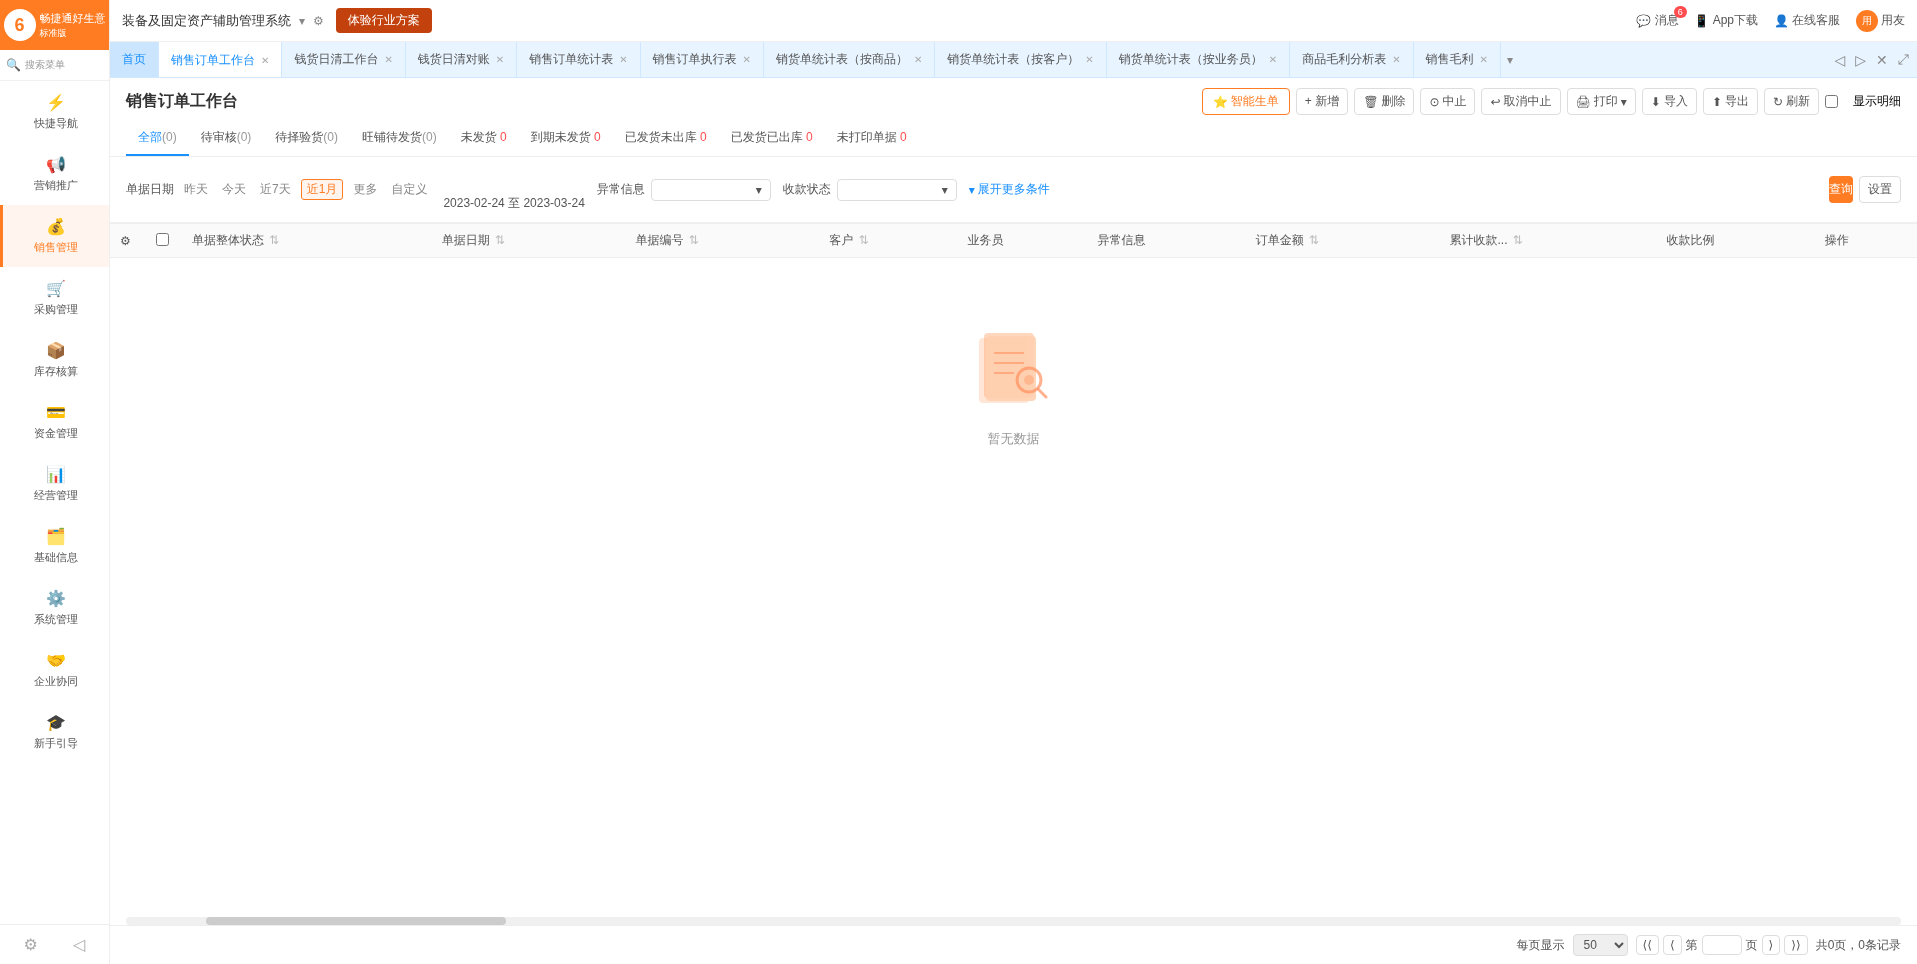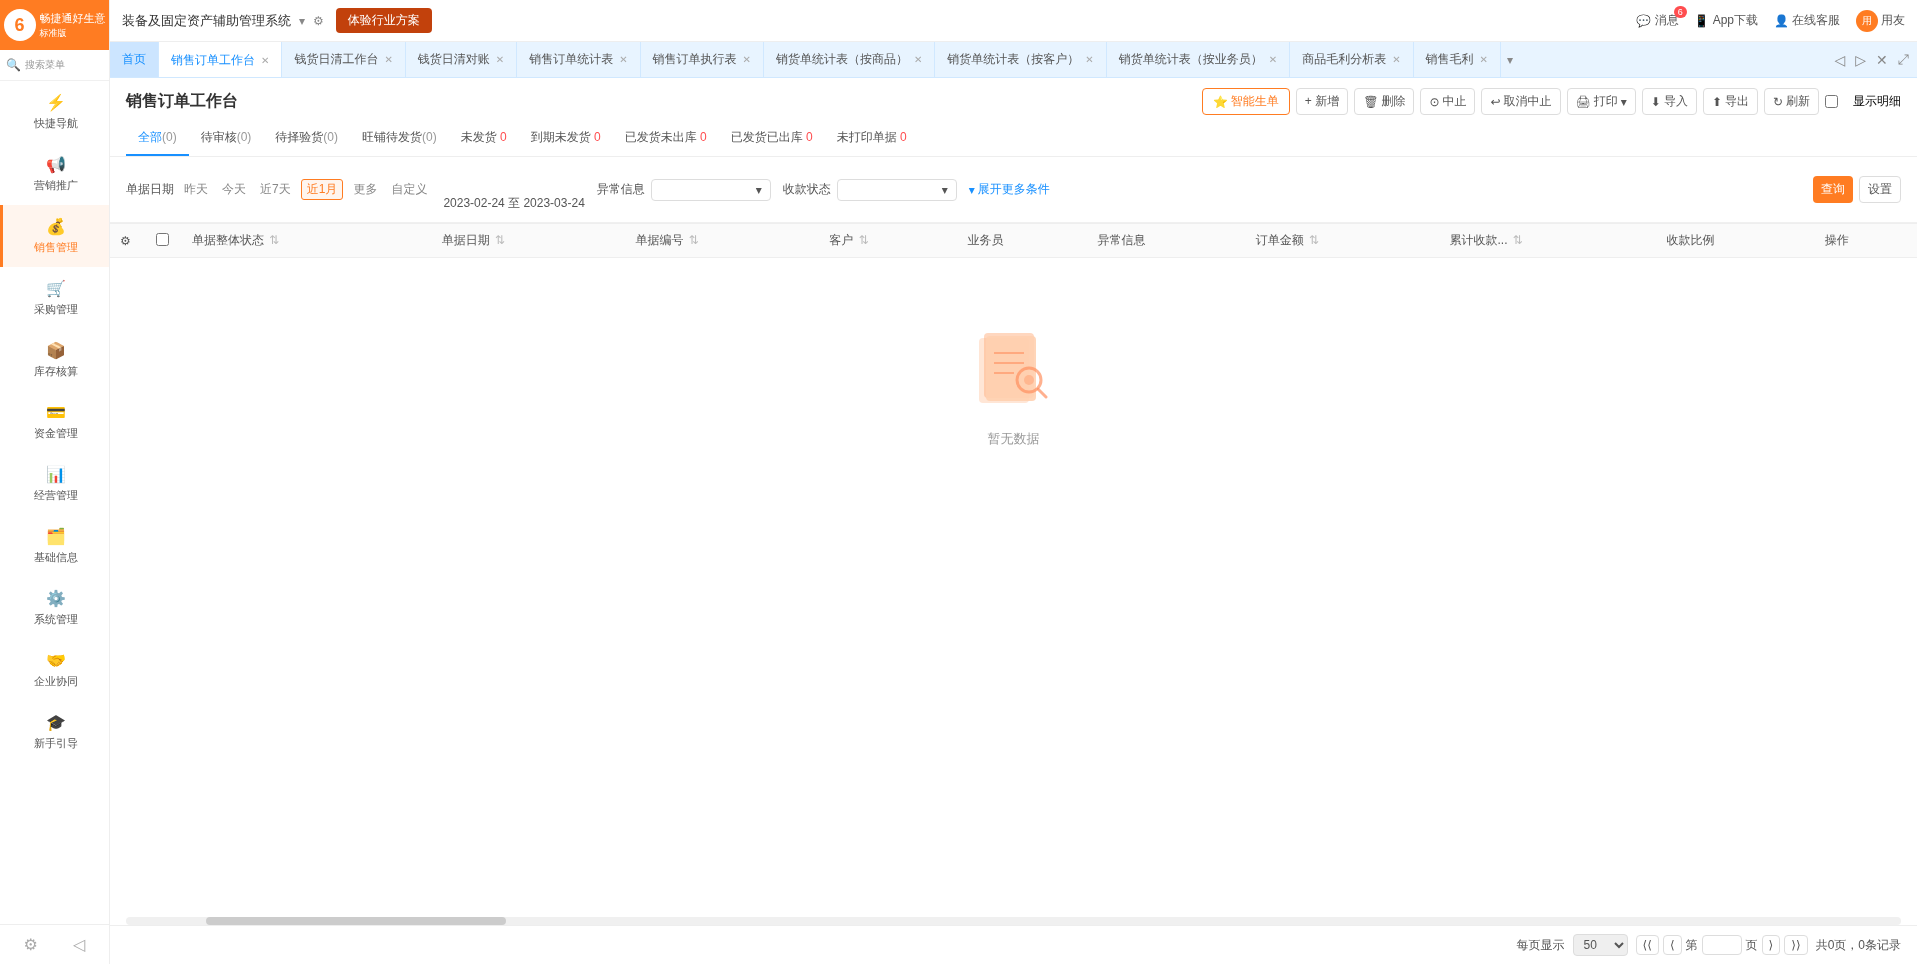--- a/index.html
+++ b/index.html
@@ -42,21 +42,21 @@
 
     
     .page-content { flex: 1; overflow: auto; background: #fff; padding: 0; display: flex; flex-direction: column; }
 
     
     .page-header { display: flex; align-items: center; justify-content: space-between; padding: 10px 16px 6px; }
     .page-title { font-size: 16px; font-weight: bold; color: #333; }
     .page-actions { display: flex; align-items: center; gap: 6px; }
     .btn-smart { background: #fff; border: 1px solid #ff7c22; color: #ff7c22; border-radius: 4px; padding: 4px 10px; cursor: pointer; display: flex; align-items: center; gap: 3px; }
     .btn-action { background: #fff; border: 1px solid #ddd; color: #555; border-radius: 4px; padding: 4px 8px; cursor: pointer; display: flex; align-items: center; gap: 3px; }
-    .btn-primary-orange { background: #ff7c22; color: #fff; border: none; border-radius: 4px; padding: 4px 8px; cursor: pointer; }
+    .btn-primary-orange { background: #ff7c22; color: #fff; border: none; border-radius: 4px; padding: 4px 0; cursor: pointer; }
 
     
     .sub-tabs { display: flex; align-items: center; padding: 0 16px; border-bottom: 1px solid #eee; gap: 0; }
     .sub-tab { padding: 8px 12px; cursor: pointer; color: #555; font-size: 12px; border-bottom: 2px solid transparent; }
     .sub-tab.active { color: #1890ff; border-bottom: 2px solid #1890ff; }
     .sub-tab .cnt { color: #999; }
     .sub-tab .cnt-red { color: #ff4d4f; }
 
     
     .filter-bar { padding: 10px 16px; display: flex; align-items: center; gap: 12px; border-bottom: 1px solid #f0f0f0; flex-wrap: wrap; }

